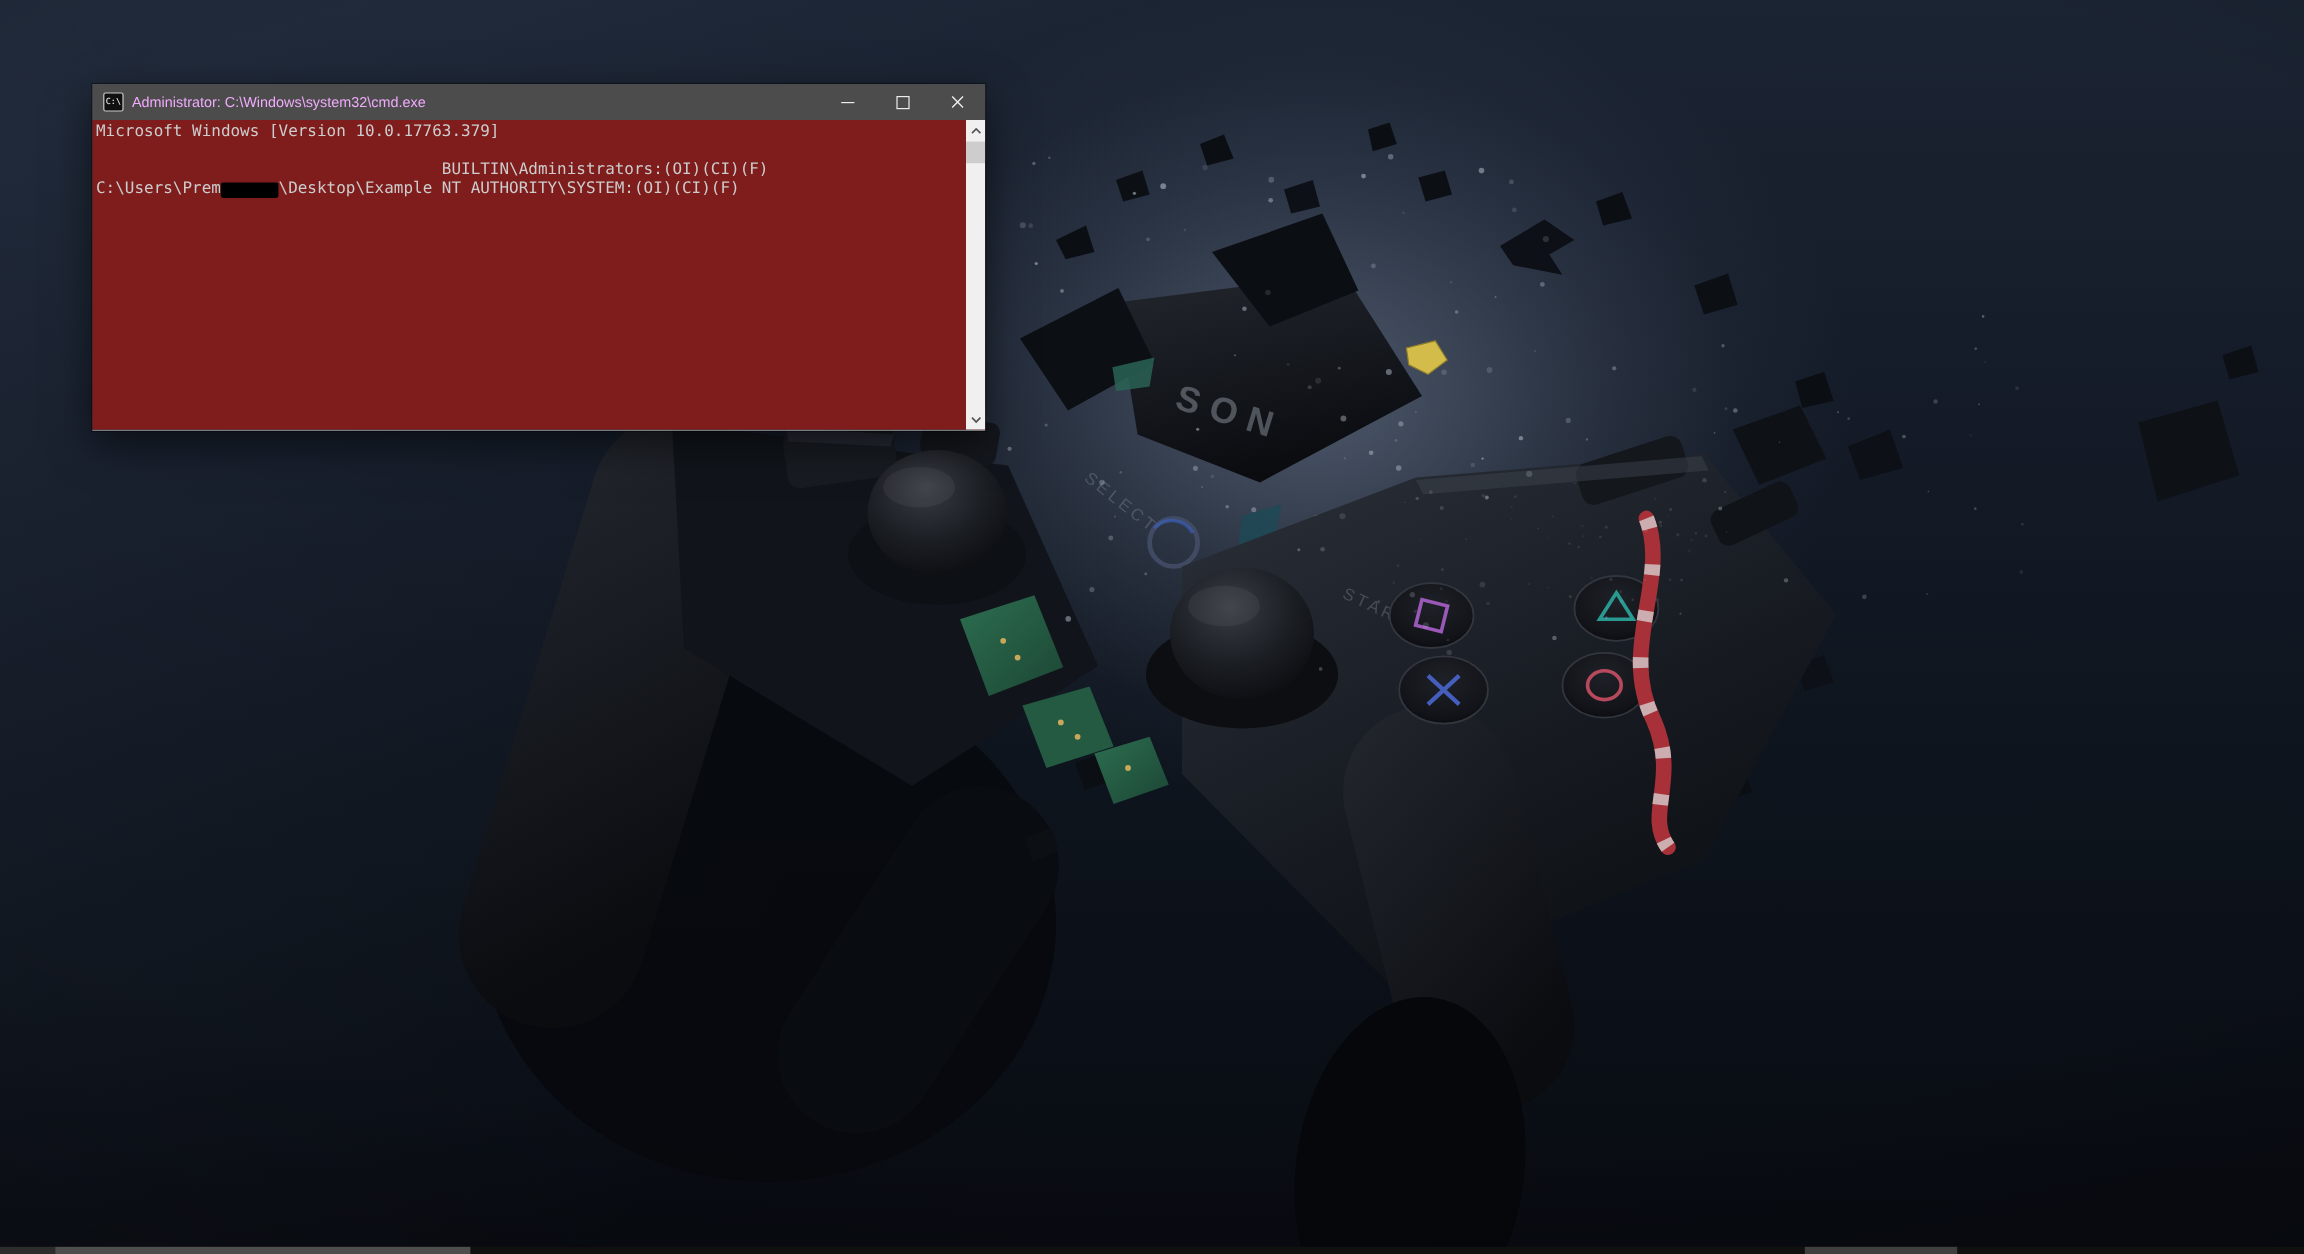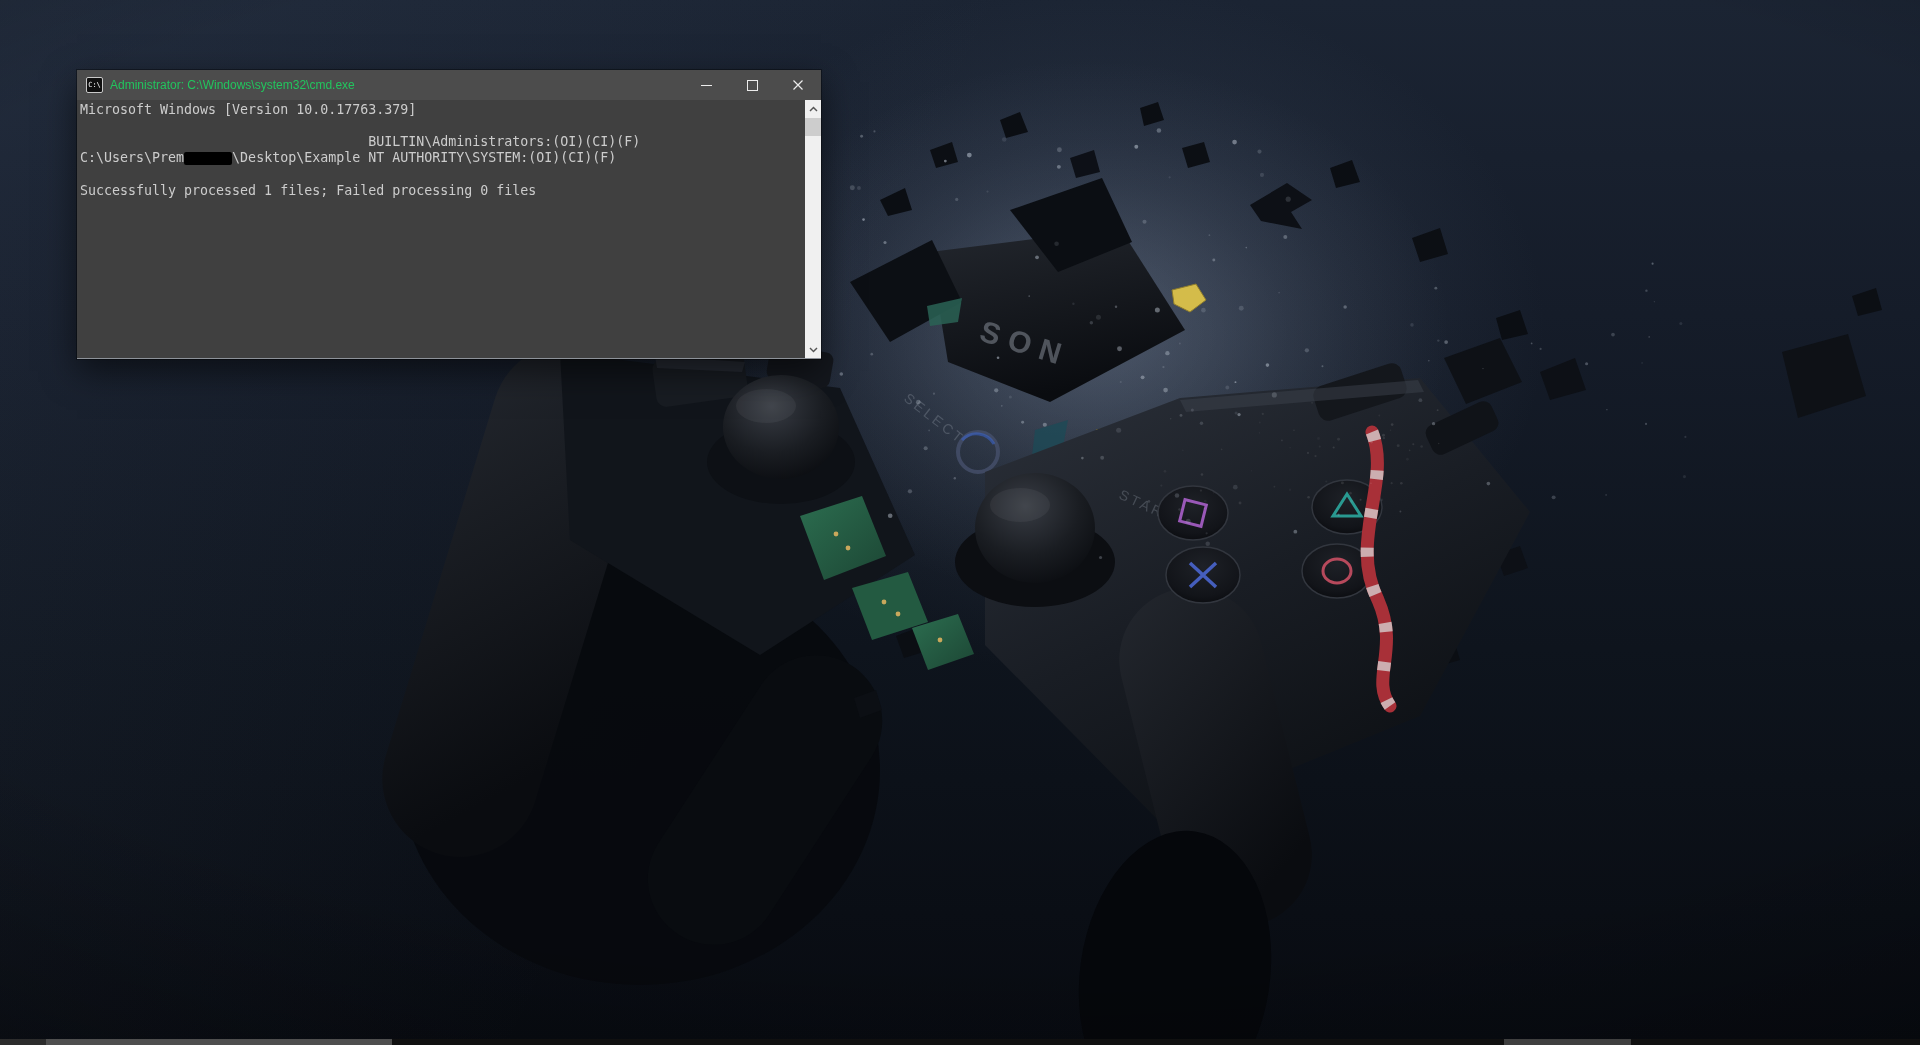--- a/index.html
+++ b/index.html
@@ -35,29 +35,29 @@
   }
   .cmd-icon {
     width:15px; height:14px; background:#101010; border:1px solid #c9c9c9;
     border-radius:2px; display:inline-flex; align-items:center; justify-content:center;
     margin-right:7px; flex:0 0 auto;
   }
   .cmd-icon-text {
     color:#ffffff; font-family:"DejaVu Sans Mono", monospace; font-size:7px; line-height:7px;
   }
   .titlebar .title {
-    color:#22c55e; font-size:12px; white-space:nowrap; flex:1 1 auto;
+    color:#f0abfc; font-size:12px; white-space:nowrap; flex:1 1 auto;
   }
   .win-controls { display:flex; height:30px; flex:0 0 auto; }
   .win-btn { width:46px; height:30px; display:flex; align-items:center; justify-content:center; }
   .glyph-min { width:11px; height:1px; background:#ececec; display:block; }
   .glyph-max { width:9px; height:9px; border:1px solid #ececec; display:block; }
 
   .console {
-    position:relative; height:258px; background:#404040; overflow:hidden;
+    position:relative; height:258px; background:#7f1d1d; overflow:hidden;
   }
   .console-output {
     position:absolute; left:3px; top:2px; right:17px;
     color:#cccccc;
     font-family:"DejaVu Sans Mono","Liberation Mono", monospace;
     font-size:13.3px; line-height:16.15px;
   }
   .cline { white-space:pre; }
   .redact {
     display:inline-block; background:#000; height:13px; border-radius:2px;
@@ -403,21 +403,20 @@
         </div>
       </div>
     </div>
     <div class="console">
       <div class="console-output">
           <div class="cline">Microsoft Windows [Version 10.0.17763.379]</div>
           <div class="cline">&nbsp;</div>
           <div class="cline">                                    BUILTIN\Administrators:(OI)(CI)(F)</div>
           <div class="cline">C:\Users\Prem<span class="redact" style="width: 6ch;"></span>\Desktop\Example NT AUTHORITY\SYSTEM:(OI)(CI)(F)</div>
           <div class="cline">&nbsp;</div>
-          <div class="cline">Successfully processed 1 files; Failed processing 0 files</div>
           <div class="cline">&nbsp;</div>
         </div>
       <div class="scrollbar">
         <div class="sb-arrow up">
           <svg width="9" height="6" viewBox="0 0 9 6">
             <path d="M1 5 L4.5 1.4 L8 5" fill="none" stroke="#555555" stroke-width="1.4"></path>
           </svg>
         </div>
         <div class="sb-thumb"></div>
         <div class="sb-arrow down">

